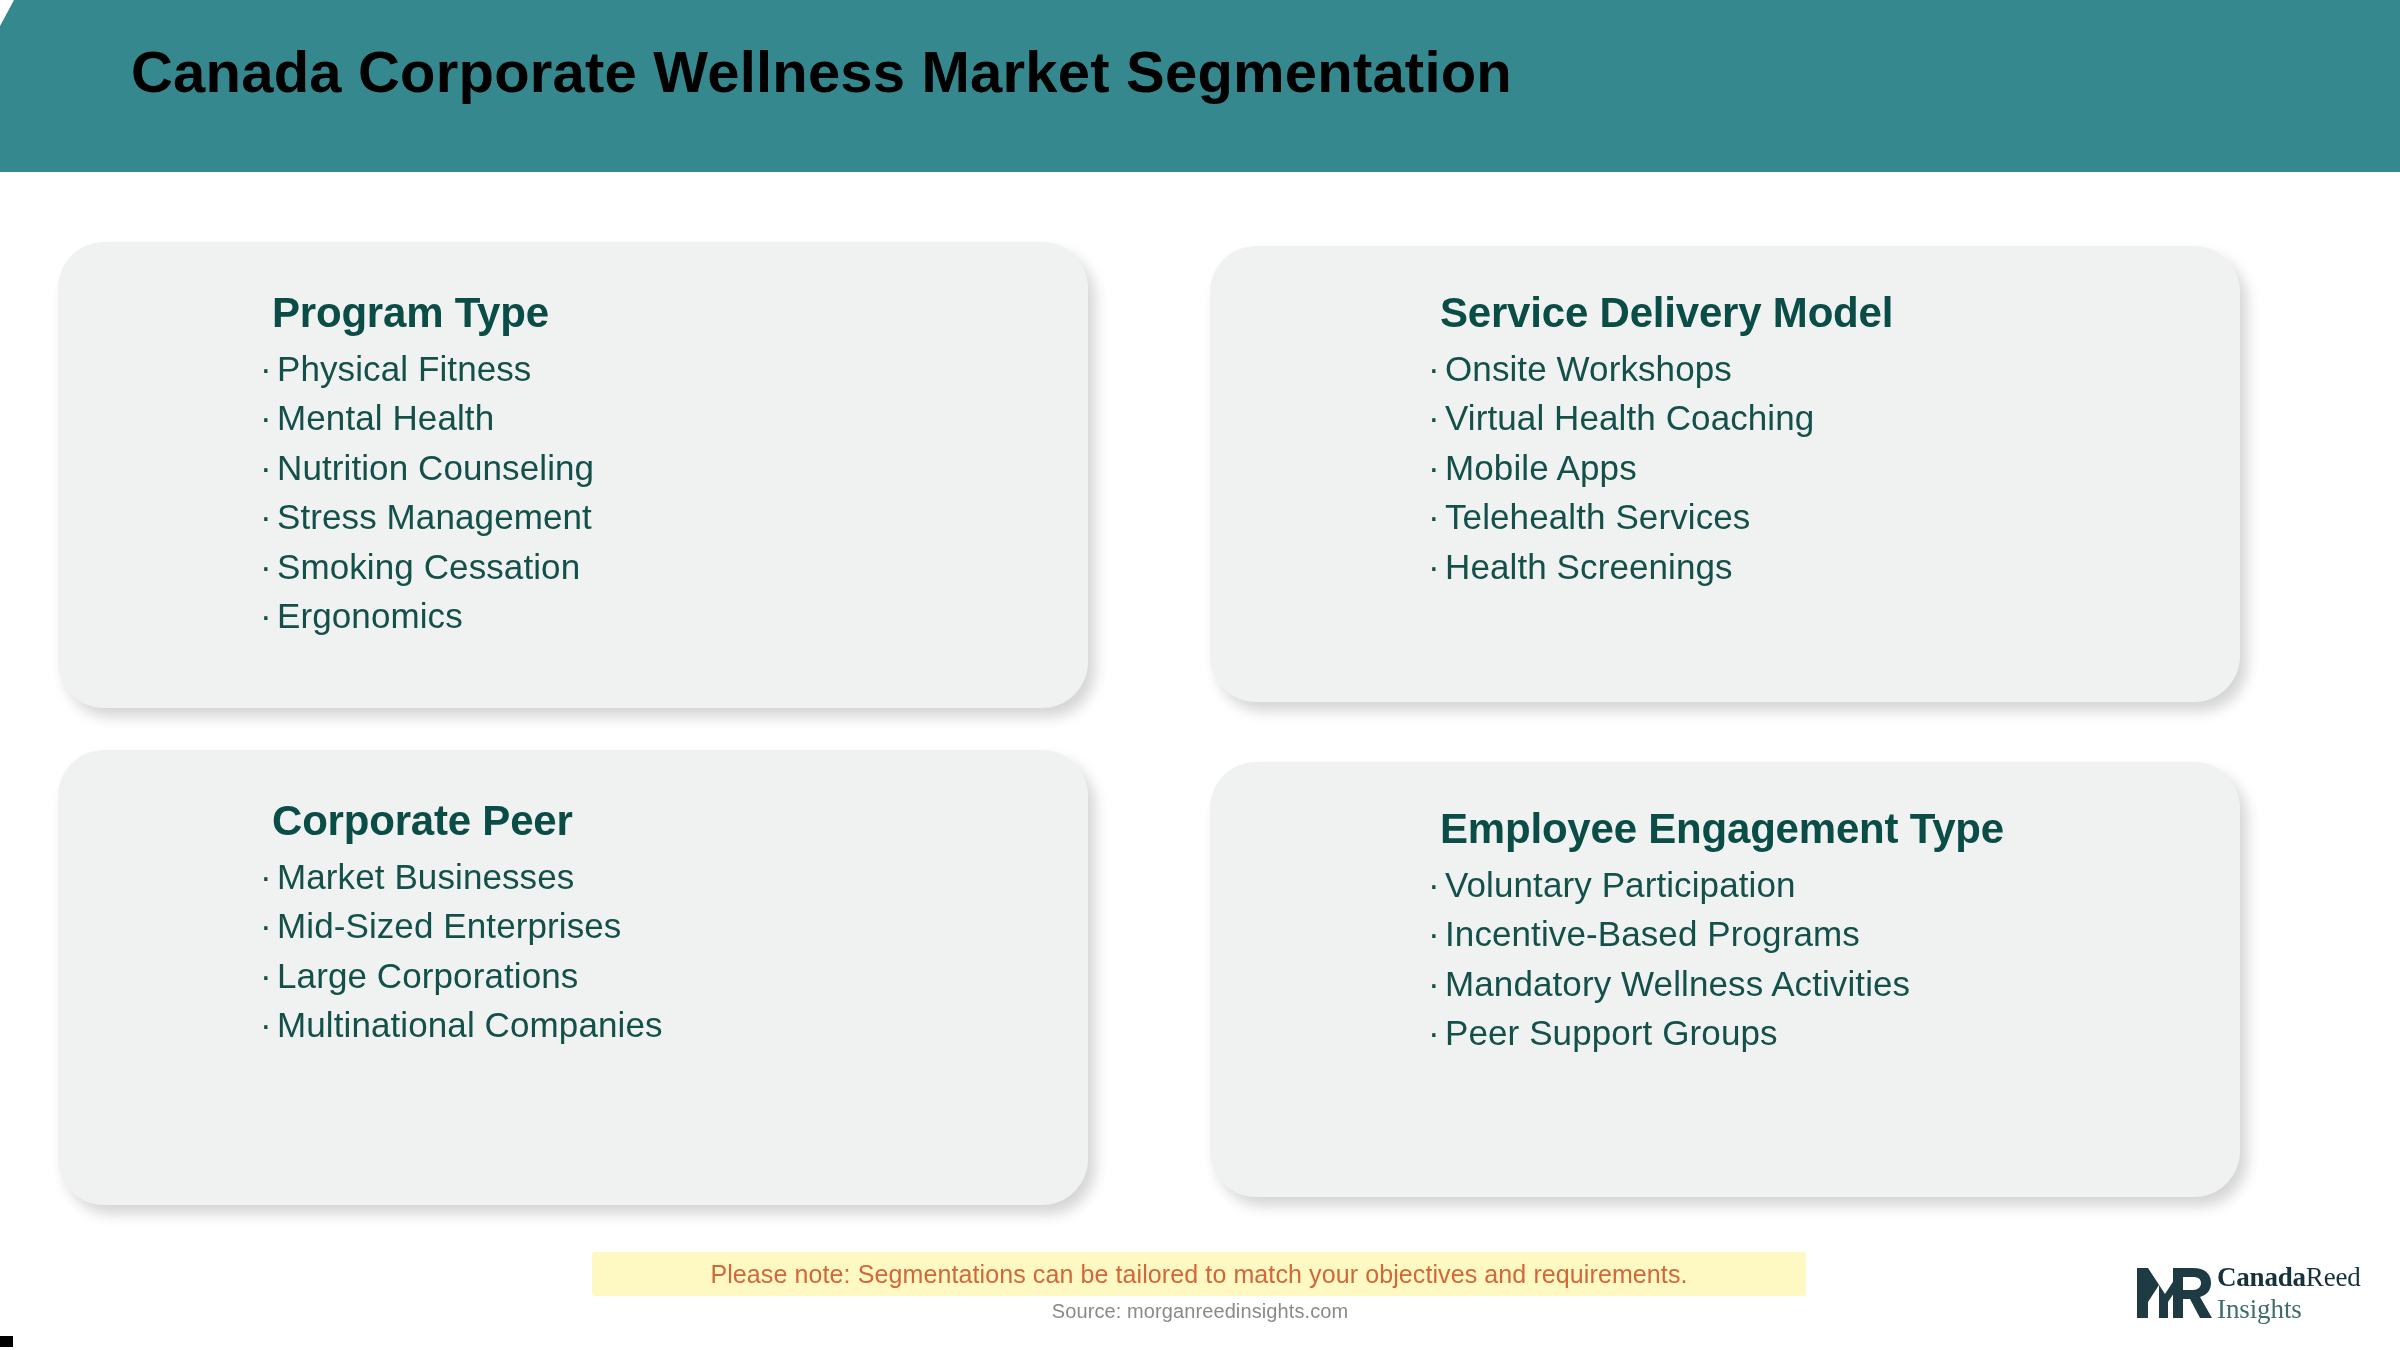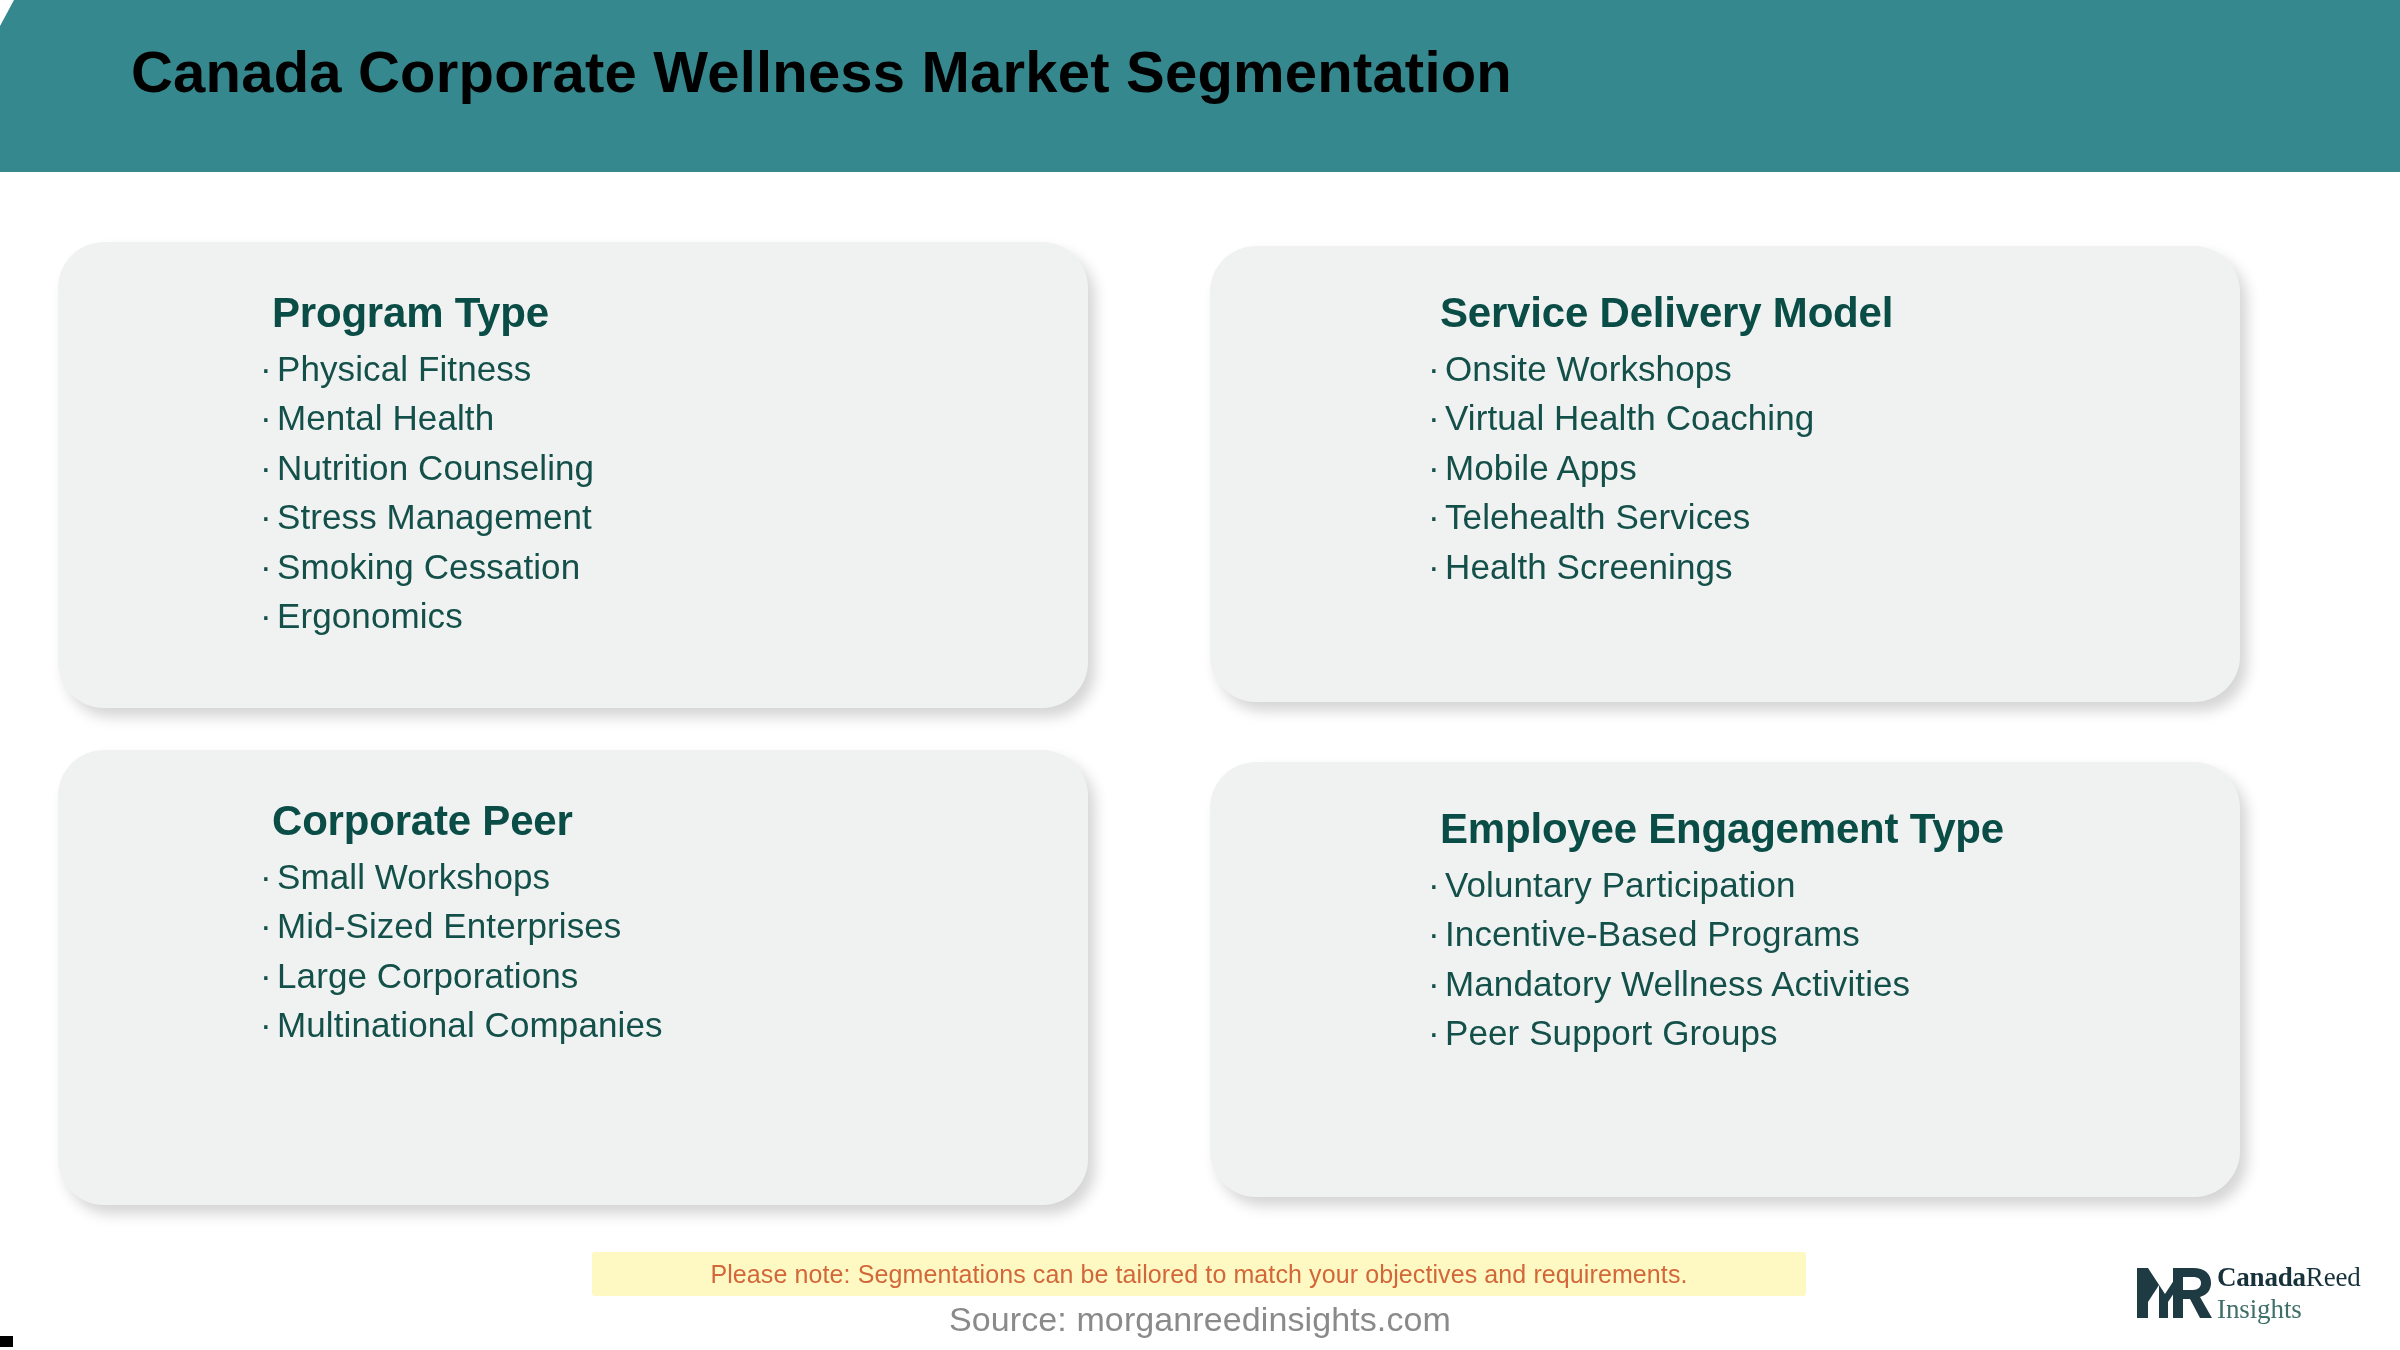--- a/index.html
+++ b/index.html
@@ -117,21 +117,21 @@
     color: #d2673a;
     white-space: nowrap;
     letter-spacing: 0.1px;
   }
   .source-text {
     position: absolute;
     left: 0;
     top: 1300px;
     width: 2400px;
     text-align: center;
-    font-size: 34px;
+    font-size: 20px;
     color: #8a8a8a;
     letter-spacing: 0.1px;
   }
 
   
   .logo {
     position: absolute;
     left: 2135px;
     top: 1262px;
     width: 240px;
@@ -215,21 +215,21 @@
       <li><span class="bullet">·</span><span>Telehealth Services</span></li>
       <li><span class="bullet">·</span><span>Health Screenings</span></li>
     </ul>
   </div>
 </div>
 
 <div class="card card-3">
   <div class="card-inner">
     <div class="card-title">Corporate Peer</div>
     <ul class="card-list">
-      <li><span class="bullet">·</span><span>Small Workshops</span></li>
+      <li><span class="bullet">·</span><span>Market Businesses</span></li>
       <li><span class="bullet">·</span><span>Mid-Sized Enterprises</span></li>
       <li><span class="bullet">·</span><span>Large Corporations</span></li>
       <li><span class="bullet">·</span><span>Multinational Companies</span></li>
     </ul>
   </div>
 </div>
 
 <div class="card card-4">
   <div class="card-inner">
     <div class="card-title">Employee Engagement Type</div>

